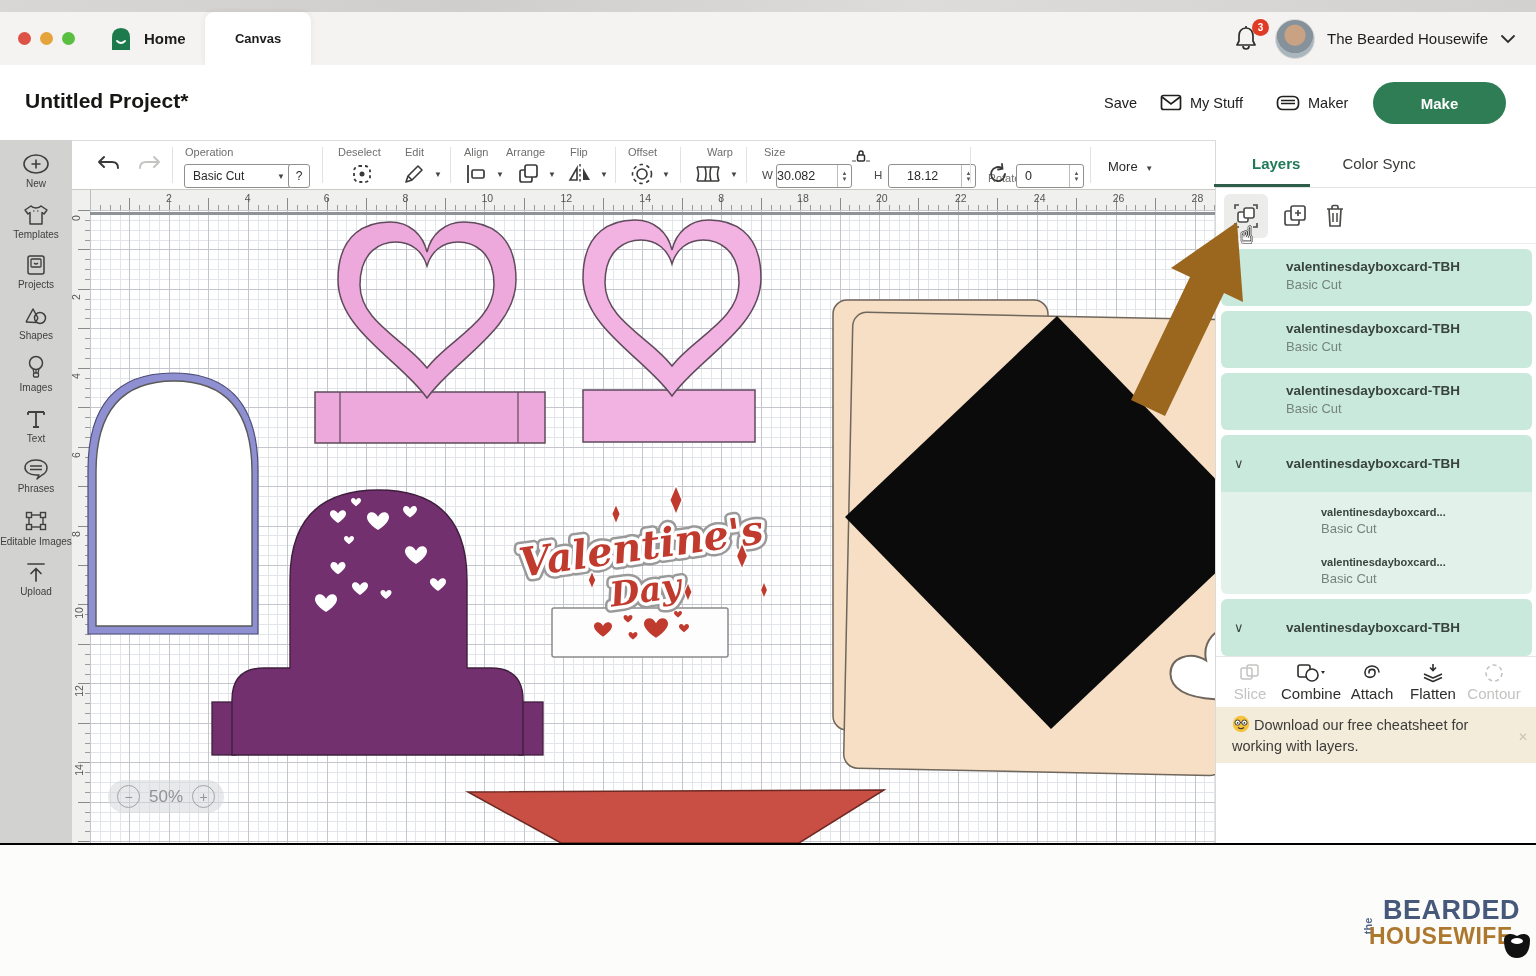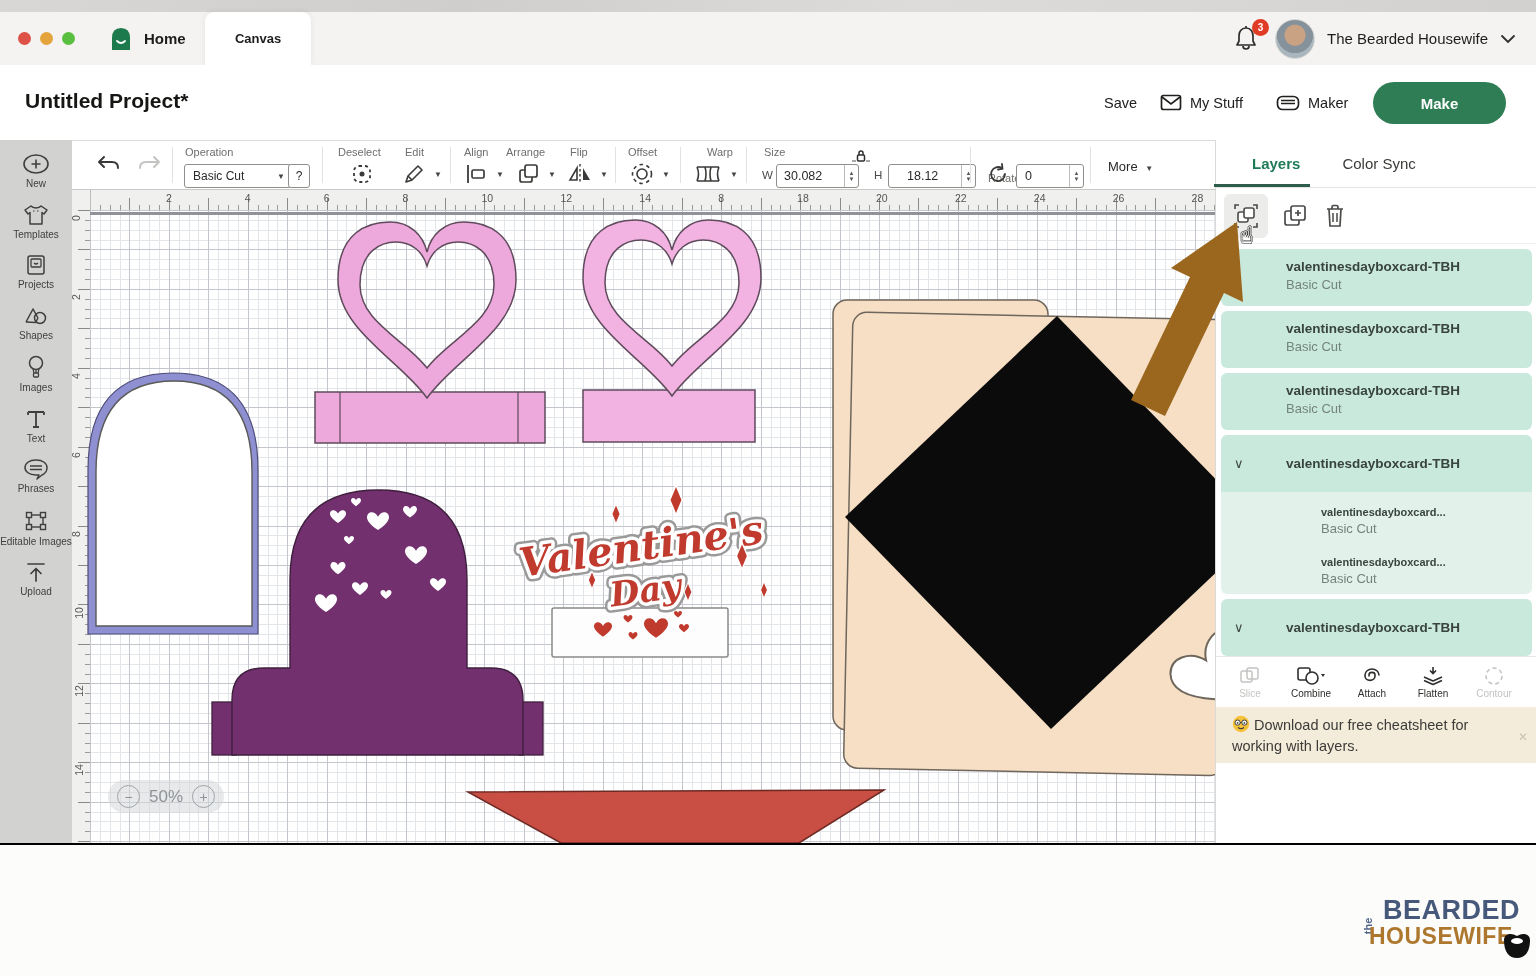--- a/index.html
+++ b/index.html
@@ -70,21 +70,21 @@
   .chev{position:absolute;left:13px;font-size:13px;color:#3c463f;}
   .sub-block{margin:0 4px 0 5px;background:#e2f2ea;border-radius:0 0 6px 6px;padding:6px 0 8px 0;}
   .sub-row{padding:8px 10px 0 100px;}
   .sub-row .nm{font-size:11px;font-weight:700;color:#39433f;}
   .sub-row .op{font-size:13px;color:#74847d;margin-top:3px;}
   #blank-row{margin-top:6px;background:#f0f0ee;height:57px;display:flex;align-items:center;padding-left:8px;gap:16px;border-top:1px solid #e2e2e0;}
   #blank-swatch{width:57px;height:42px;background:#fff;border:1px solid #b9b9b7;}
   #blank-label{font-size:11px;color:#3a3a38;}
   #panel-actions{height:50px;border-top:1px solid #e6e6e4;display:flex;align-items:center;padding-left:8px;gap:9px;background:#fff;}
   .pa{width:52px;display:flex;flex-direction:column;align-items:center;gap:2px;}
-  .pa .albl{font-size:10px;color:#2e2e2c;}
+  .pa .albl{font-size:15px;color:#2e2e2c;}
   .pa.dis .albl{color:#c3c3c1;}
   #cheat-banner{position:relative;height:56px;background:#f4ecda;padding:8px 26px 0 16px;box-sizing:border-box;font-size:14.5px;color:#3b3b39;line-height:1.45;}
   #banner-x{position:absolute;right:8px;top:22px;color:#ccc4ae;font-size:12px;}
   .emoji-svg{display:inline-block;vertical-align:-3px;margin-right:4px;}
   
   #bottom-strip{left:0;top:843px;width:1536px;height:133px;background:#fcfcfb;border-top:2px solid #000000;}
   #wm{right:16px;top:52px;position:absolute;}
   #wm .the{position:absolute;left:-9px;top:23px;transform:rotate(-90deg);font-size:11px;font-weight:700;color:#52668a;}
   #wm .l1{font-size:27px;font-weight:700;color:#46597a;letter-spacing:.5px;margin-left:14px;line-height:1;}
   #wm .l2{font-size:23px;font-weight:700;color:#ad772e;letter-spacing:.5px;line-height:1;margin-top:1px;position:relative;}
@@ -220,21 +220,21 @@
 
     <span class="tb-label" style="left:624px;margin-left:11px;">Warp</span>
     <svg class="ic abs tb-ico" style="left:622px;" width="28" height="24" viewBox="0 0 28 24">
       <path d="M3,5 Q6,12 3,19 M11,5 Q13,12 11,19 M17,5 Q15,12 17,19 M25,5 Q22,12 25,19 M3,5 L25,5 M3,19 L25,19" stroke="#3a3a38" stroke-width="1.6" fill="none"></path>
     </svg>
     <span class="ddar abs" style="left:654px;top:29px;">▼</span>
     <div class="tb-div" style="left:674px;"></div>
 
     <span class="tb-label" style="left:692px;">Size</span>
     <span class="abs" style="left:690px;top:28px;font-size:11.5px;color:#4a4a48;">W</span>
-    <div class="num-in" style="left:704px;width:74px;padding-left:7px;">
+    <div class="num-in" style="left:704px;width:74px;">
       <span>30.082</span>
       <span class="stepper">
           <span>▲</span>
           <span>▼</span>
         </span>
     </div>
     <svg class="ic abs" style="left:779px;top:7px;" width="20" height="16" viewBox="0 0 20 16">
       <path d="M1,13 L5,13 M15,13 L19,13" stroke="#8a8a88" stroke-width="1.4"></path>
       <rect x="6.5" y="7" width="7" height="6" rx="1" stroke="#2e2e2c" stroke-width="1.5" fill="none"></rect>
       <path d="M8,7 L8,5 a2,2 0 0 1 4,0 L12,7" stroke="#2e2e2c" stroke-width="1.5" fill="none"></path>

